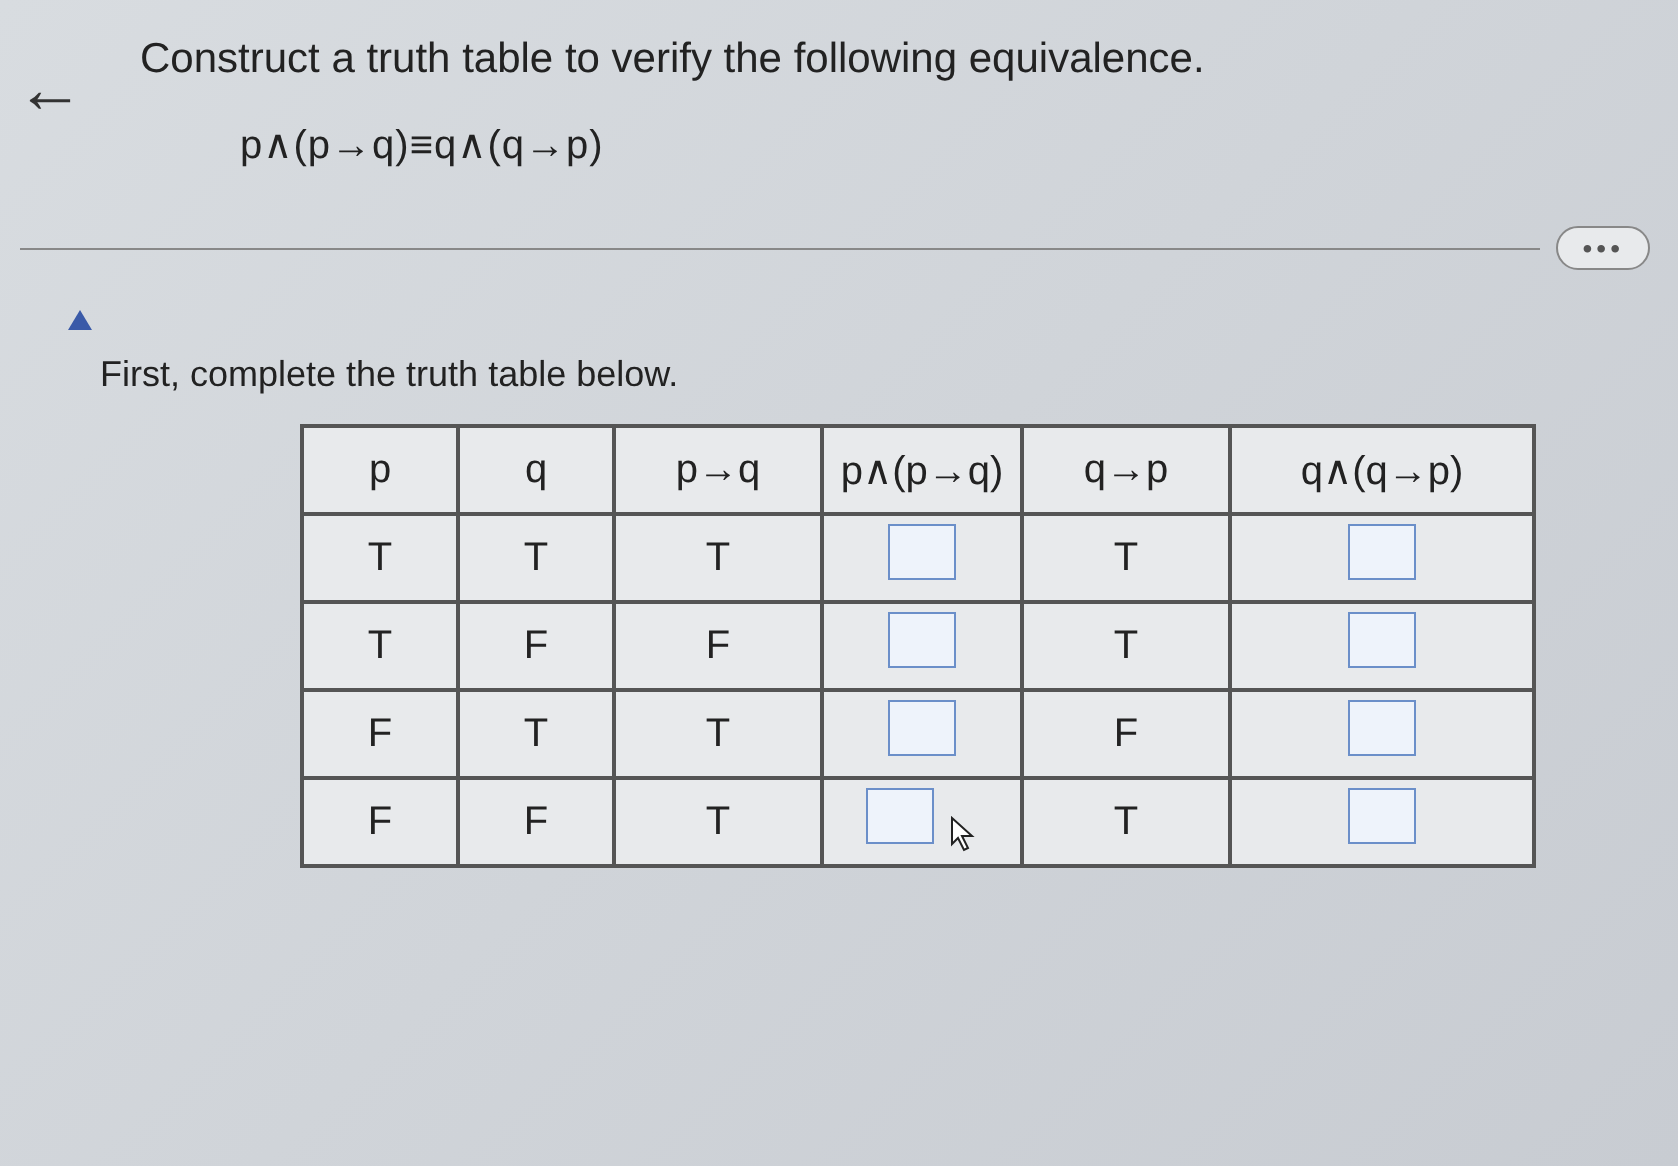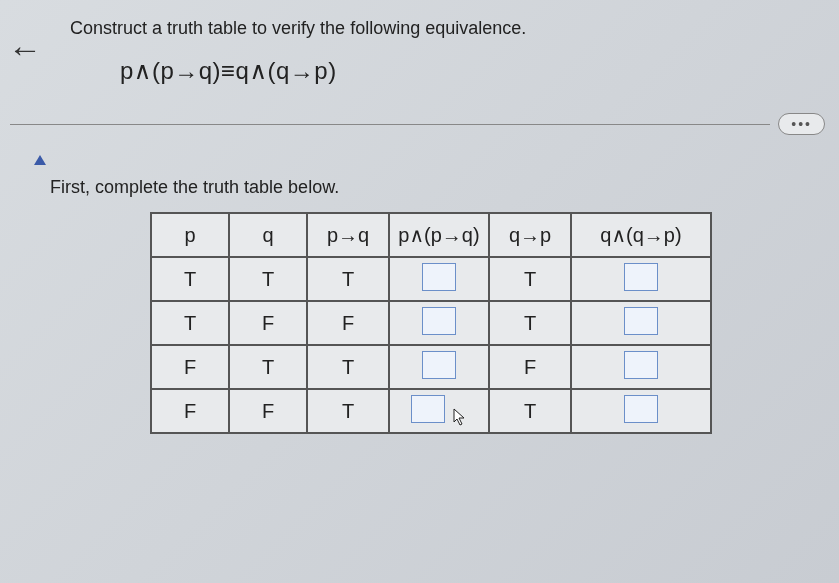--- a/index.html
+++ b/index.html
@@ -18,26 +18,26 @@
       top: 28px;
       font-size: 34px;
       color: #333;
       font-weight: bold;
       line-height: 1;
     }
     .content {
       padding: 18px 30px 0 70px;
     }
     .prompt {
-      font-size: 18px;
+      font-size: 21px;
       color: #222;
       margin-bottom: 18px;
     }
     .equation {
-      font-size: 24px;
+      font-size: 20px;
       color: #222;
       padding-left: 50px;
       margin-bottom: 28px;
       letter-spacing: 0.5px;
     }
     .marker {
       position: absolute;
       left: 34px;
       top: 155px;
       width: 0; height: 0;
@@ -83,23 +83,23 @@
       border: 2px solid #555;
       text-align: center;
       font-size: 20px;
       font-weight: normal;
       color: #222;
       height: 44px;
       vertical-align: middle;
     }
     th { font-weight: normal; }
     .c-narrow { width: 78px; }
-    .c-mid { width: 82px; margin-top: 41px; }
+    .c-mid { width: 104px; margin-top: 41px; }
     .c-wide { width: 100px; }
-    .c-wider { width: 140px; }
+    .c-wider { width: 152px; }
     .input-cell {
       width: 34px;
       height: 28px;
       border: 1px solid #6b8fc9;
       background: #eef3fb;
       display: inline-block;
     }
     .cursor {
       display: inline-block;
       vertical-align: middle;

